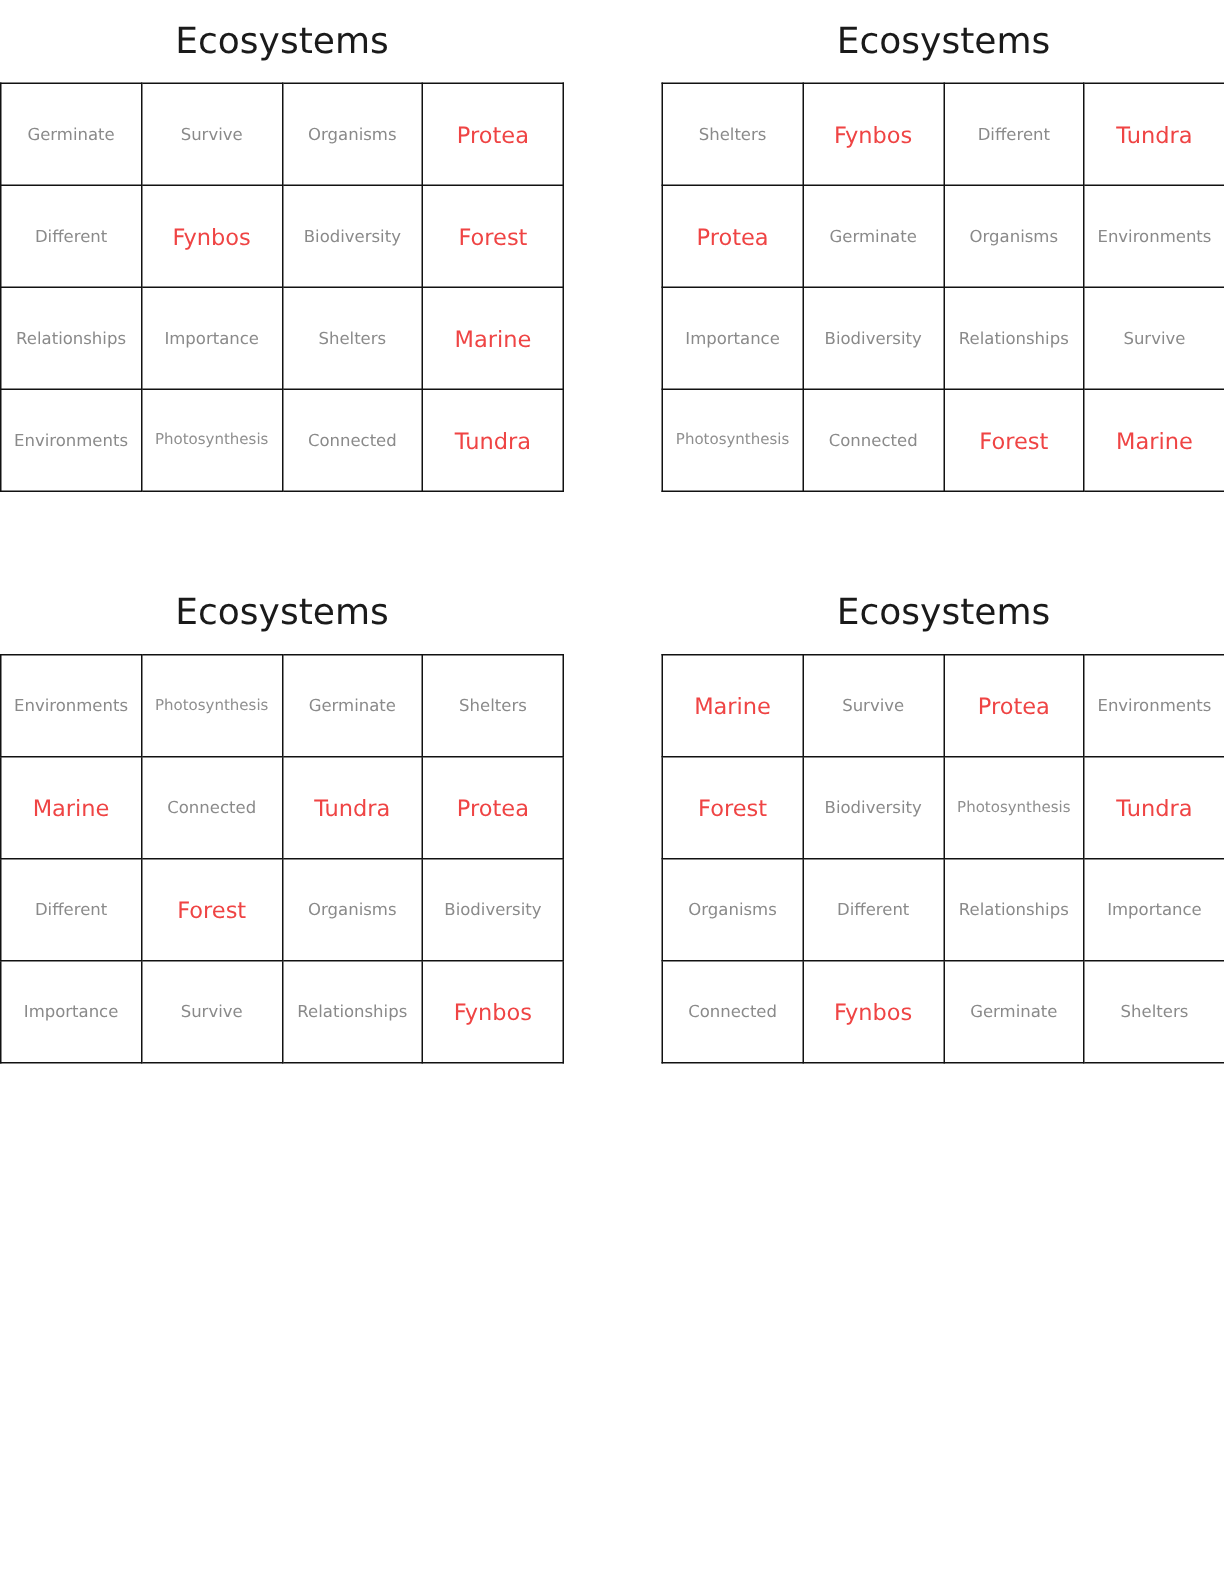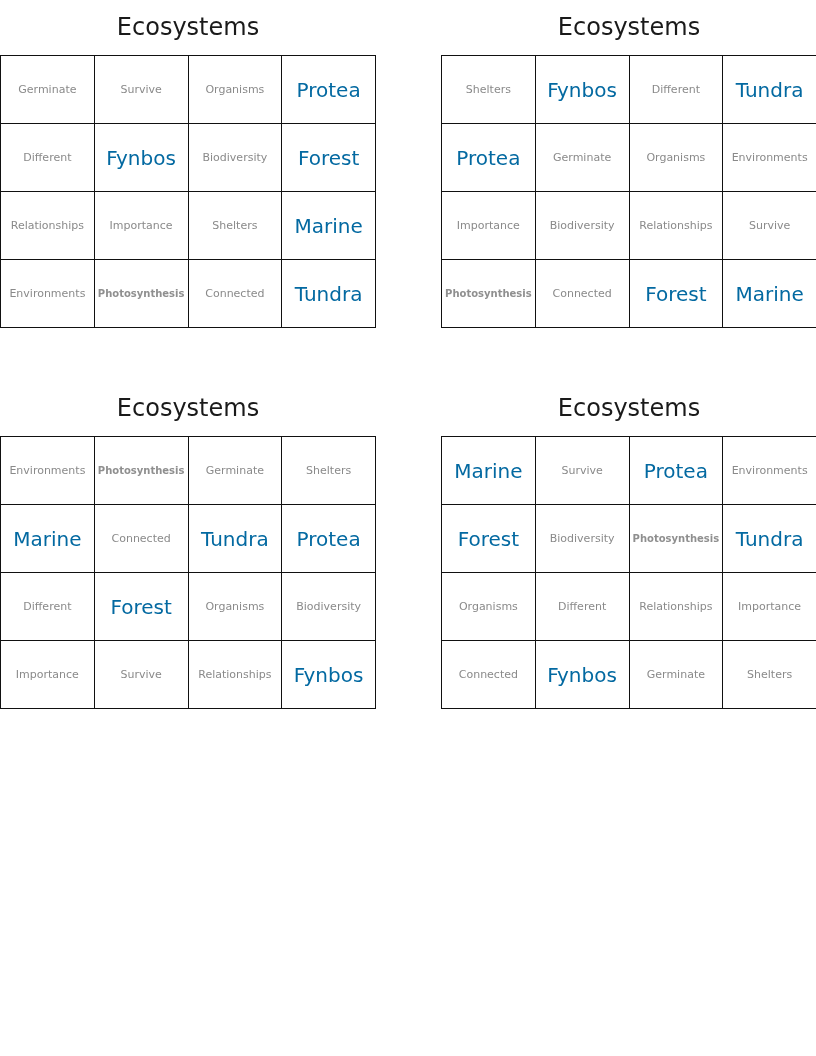--- a/index.html
+++ b/index.html
@@ -54,23 +54,23 @@
     height: 68px;
     text-align: center;
     vertical-align: middle;
     padding: 0 2px;
     box-sizing: border-box;
     overflow: hidden;
     white-space: nowrap;
   }
 
   
-  .w-lg { font-size: 20px; color: #0369a1; }
+  .w-lg { font-size: 15px; color: #ef4444; }
   .w-sm { font-size: 11px;   color: #8a8a8a; }
-  .w-xs { font-size: 10px;   color: #8f8f8f; font-weight: bold; }
+  .w-xs { font-size: 10px;   color: #8f8f8f; }
 
   
   #card-0 { left: 0px;   top: 12px;  }
   #card-1 { left: 441px; top: 12px;  }
   #card-2 { left: 0px;   top: 393px; }
   #card-3 { left: 441px; top: 393px; }
 
   
   #card-0 .grid, #card-2 .grid { margin-left: 0px; }
   #card-1 .grid, #card-3 .grid { margin-left: 0px; }

